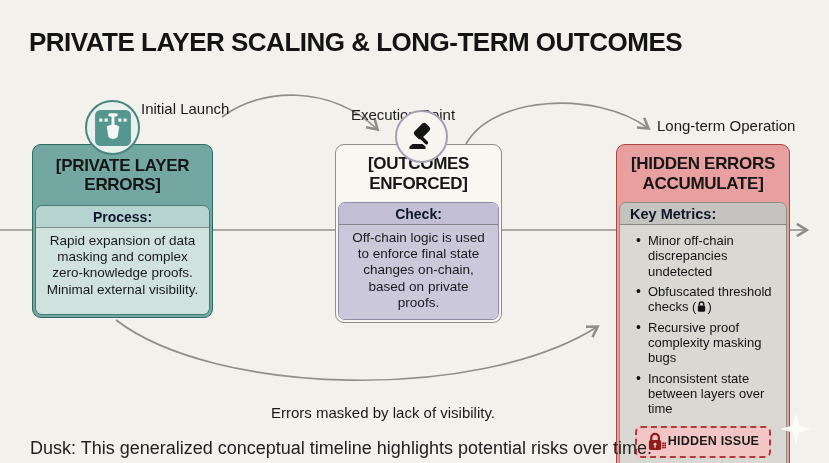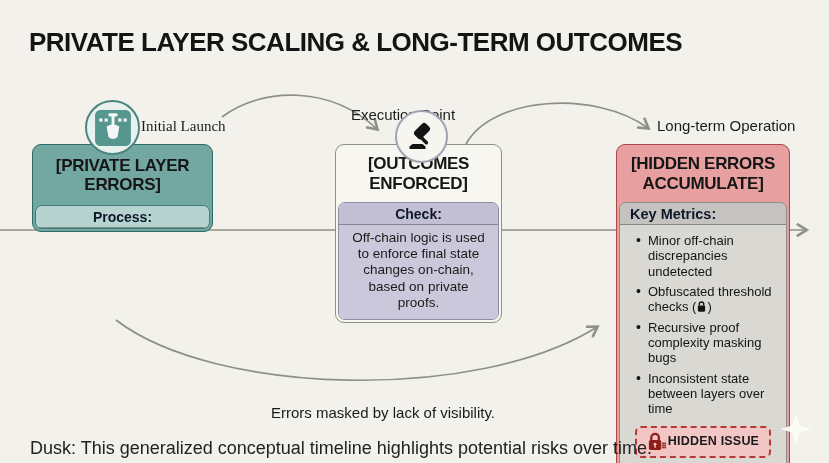--- a/index.html
+++ b/index.html
@@ -9,21 +9,21 @@
 
   .title{left:29px; top:27px; font-size:26px; font-weight:700; letter-spacing:-0.5px; color:#141414; white-space:nowrap;}
 
   svg.connectors{left:0; top:0; width:829px; height:463px; z-index:1; pointer-events:none;}
 
   
   .circle{border-radius:50%; z-index:3; display:flex; align-items:center; justify-content:center; box-sizing:border-box;}
   .circle-launch{left:85px; top:100px; width:55px; height:55px; background:#e9f1ee; border:2px solid #4a857e;}
   .circle-gavel{left:395px; top:110px; width:53px; height:53px; background:#f6f5f0; border:2px solid #a3a1b2;}
   .ms-label{z-index:3; font-size:15px; color:#1c1c1c; white-space:nowrap;}
-  .ms-label-1{left:141px; top:118px;font-family:Liberation Serif, serif;}
+  .ms-label-1{left:141px; top:100px;}
   .ms-label-2{left:403px; top:90px; transform:translateX(-50%);margin-top:16px;}
   .ms-label-3{left:657px; top:117px;}
 
   
   .box{z-index:2; box-sizing:border-box; border-radius:9px;}
   .box-header{display:flex; align-items:center; justify-content:center; text-align:center;
               font-weight:700; font-size:17px; line-height:1.12; letter-spacing:-0.3px; color:#161616; padding:4px 6px; box-sizing:border-box;}
   .subbox{margin:0 2px 2px; border-radius:7px; overflow:hidden; box-sizing:border-box;}
   .strip{font-weight:700; font-size:14px; color:#0f172a; padding:3px 8px 2px; box-sizing:border-box; border-bottom:1px solid rgba(60,60,55,0.45);}
   .strip.center{text-align:center;}
@@ -106,20 +106,21 @@
       </g>
     </svg>
   </div>
 
   <div class="abs ms-label ms-label-3">Long-term Operation</div>
 
   <div class="abs box box1">
     <div class="box-header">[PRIVATE LAYER ERRORS]</div>
     <div class="subbox">
       <div class="strip center">Process:</div>
+      <div class="box-body center">Rapid expansion of data masking and complex zero-knowledge proofs. Minimal external visibility.</div>
     </div>
   </div>
 
   <div class="abs box box2">
     <div class="box-header">[OUTCOMES ENFORCED]</div>
     <div class="subbox">
       <div class="strip center">Check:</div>
       <div class="box-body center">Off-chain logic is used to enforce final state changes on-chain, based on private proofs.</div>
     </div>
   </div>

